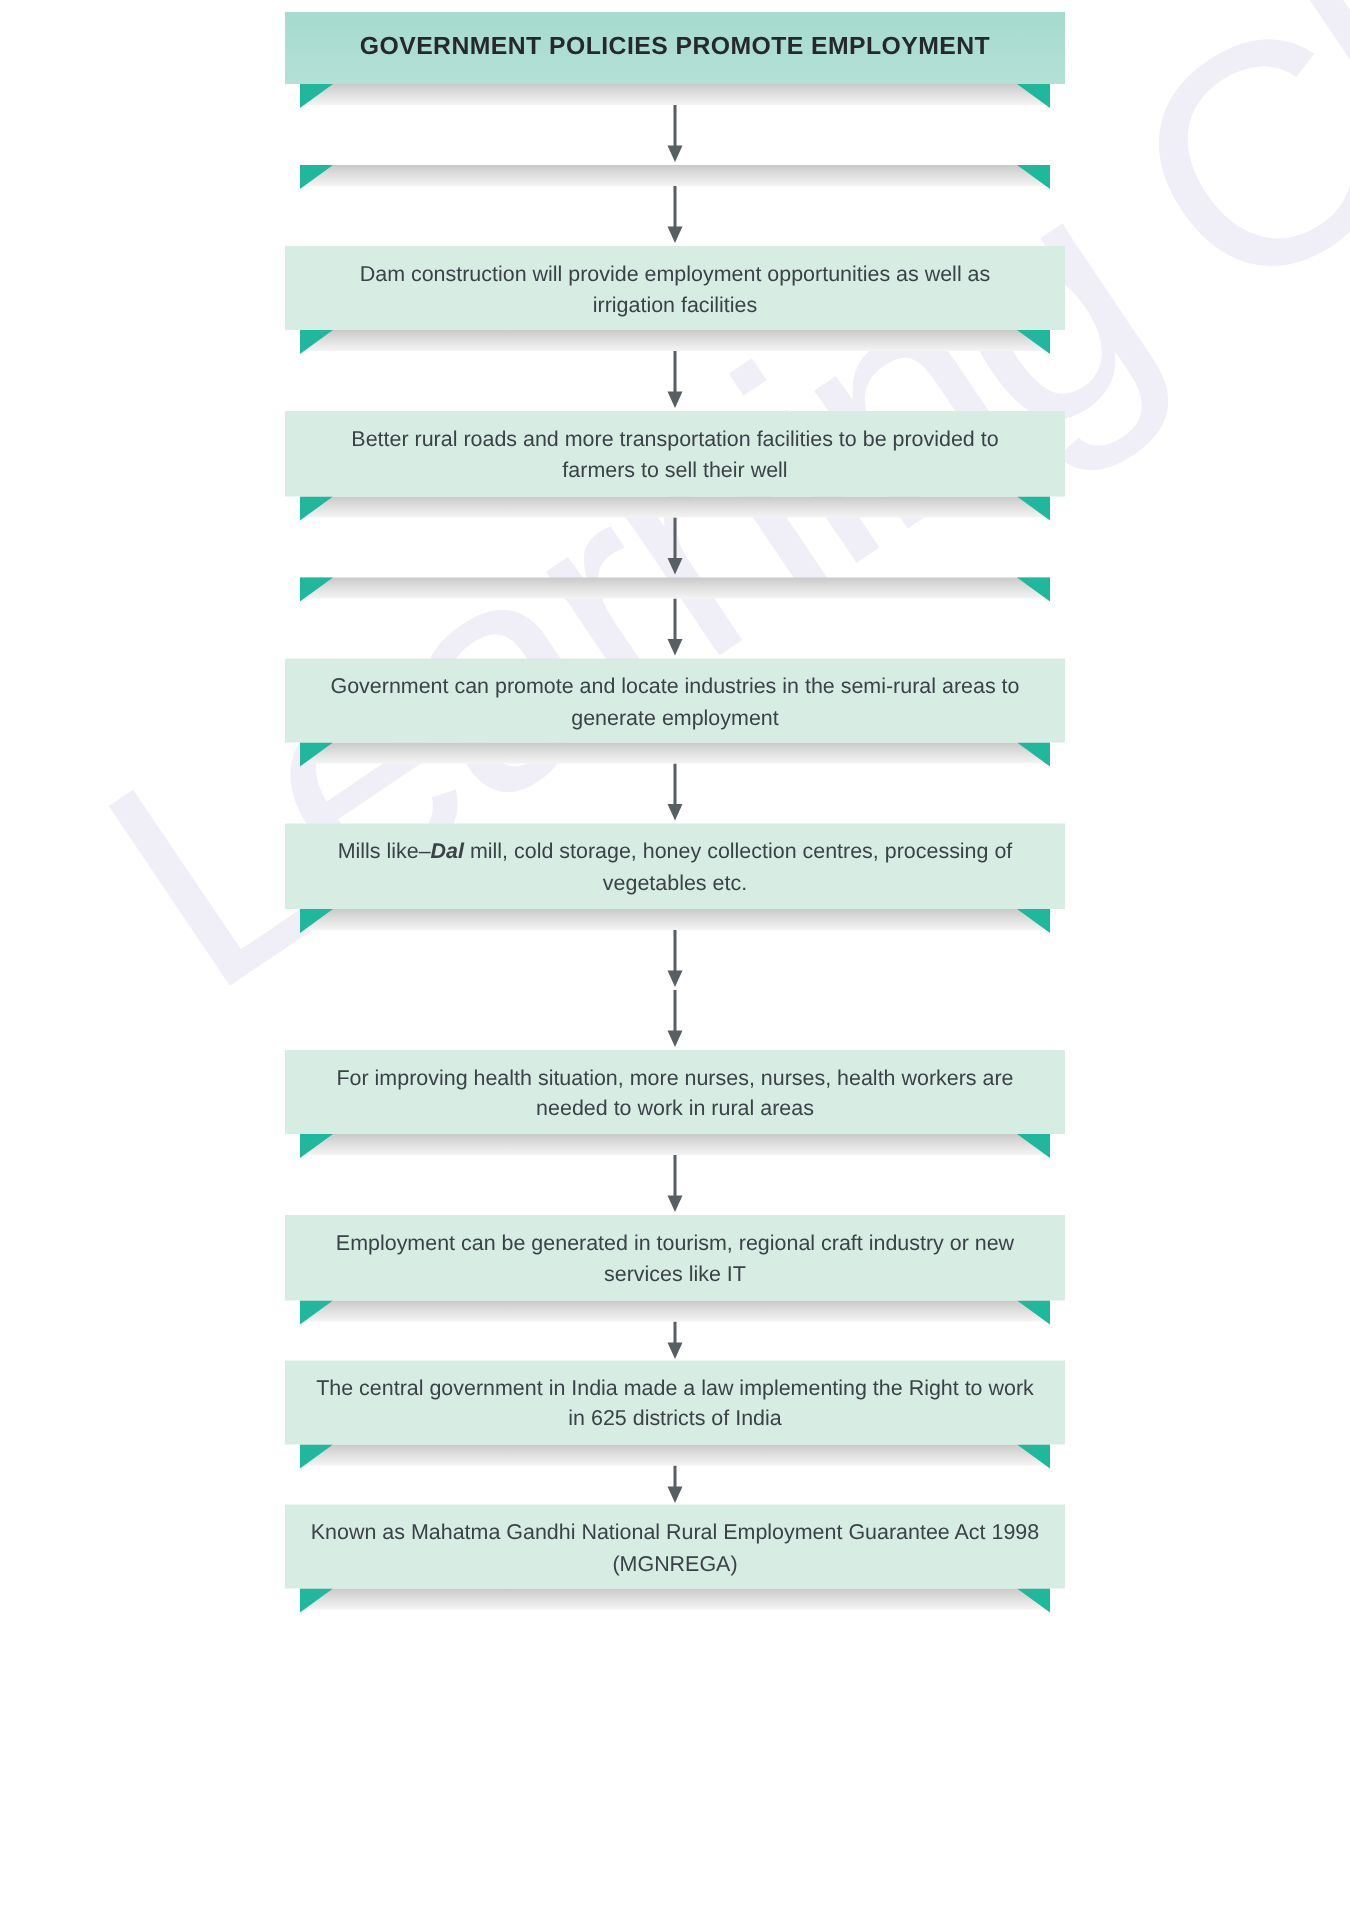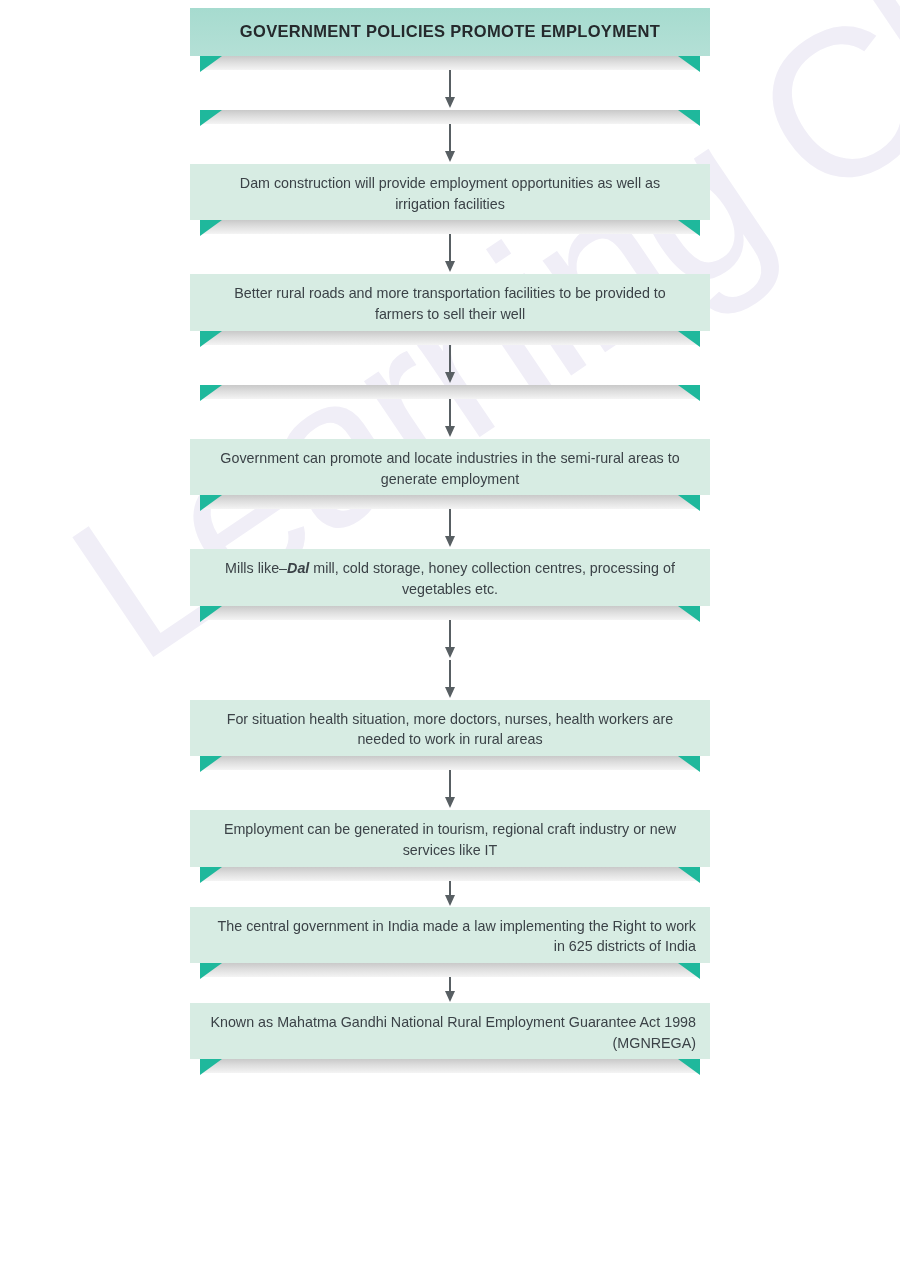--- a/index.html
+++ b/index.html
@@ -68,21 +68,21 @@
     background: #d7ece3;
     padding: 9px 22px 6px 22px;
     box-sizing: border-box;
     color: #3b4247;
     font-size: 14.3px;
     line-height: 1.45;
     text-align: center;
     z-index: 3;
   }
   .ribbon.left-align {
-    text-align: right;
+    text-align: center;
     padding-left: 14px;
     padding-right: 14px;
   }
   .ribbon.title {
     background: #a9ddd2;
     background: linear-gradient(180deg,#a6dbcf 0%, #b4e0d6 100%);
     font-size: 16.5px;
     font-weight: 700;
     letter-spacing: 0.3px;
     color: #25292c;
@@ -241,21 +241,21 @@
       </div>
       <div class="connector">
         <span class="stem"></span>
         <span class="head"></span>
       </div>
       <div class="connector">
         <span class="stem"></span>
         <span class="head"></span>
       </div>
       <div class="node-wrap">
-        <div class="ribbon">For situation health situation, more doctors, nurses, health workers are needed to work in rural areas</div>
+        <div class="ribbon">For improving health situation, more nurses, nurses, health workers are needed to work in rural areas</div>
         <div class="ribbon-shadow">
           <span class="tail tail-left"></span>
           <span class="tail tail-right"></span>
         </div>
       </div>
       <div class="connector">
         <span class="stem"></span>
         <span class="head"></span>
       </div>
       <div class="node-wrap">

